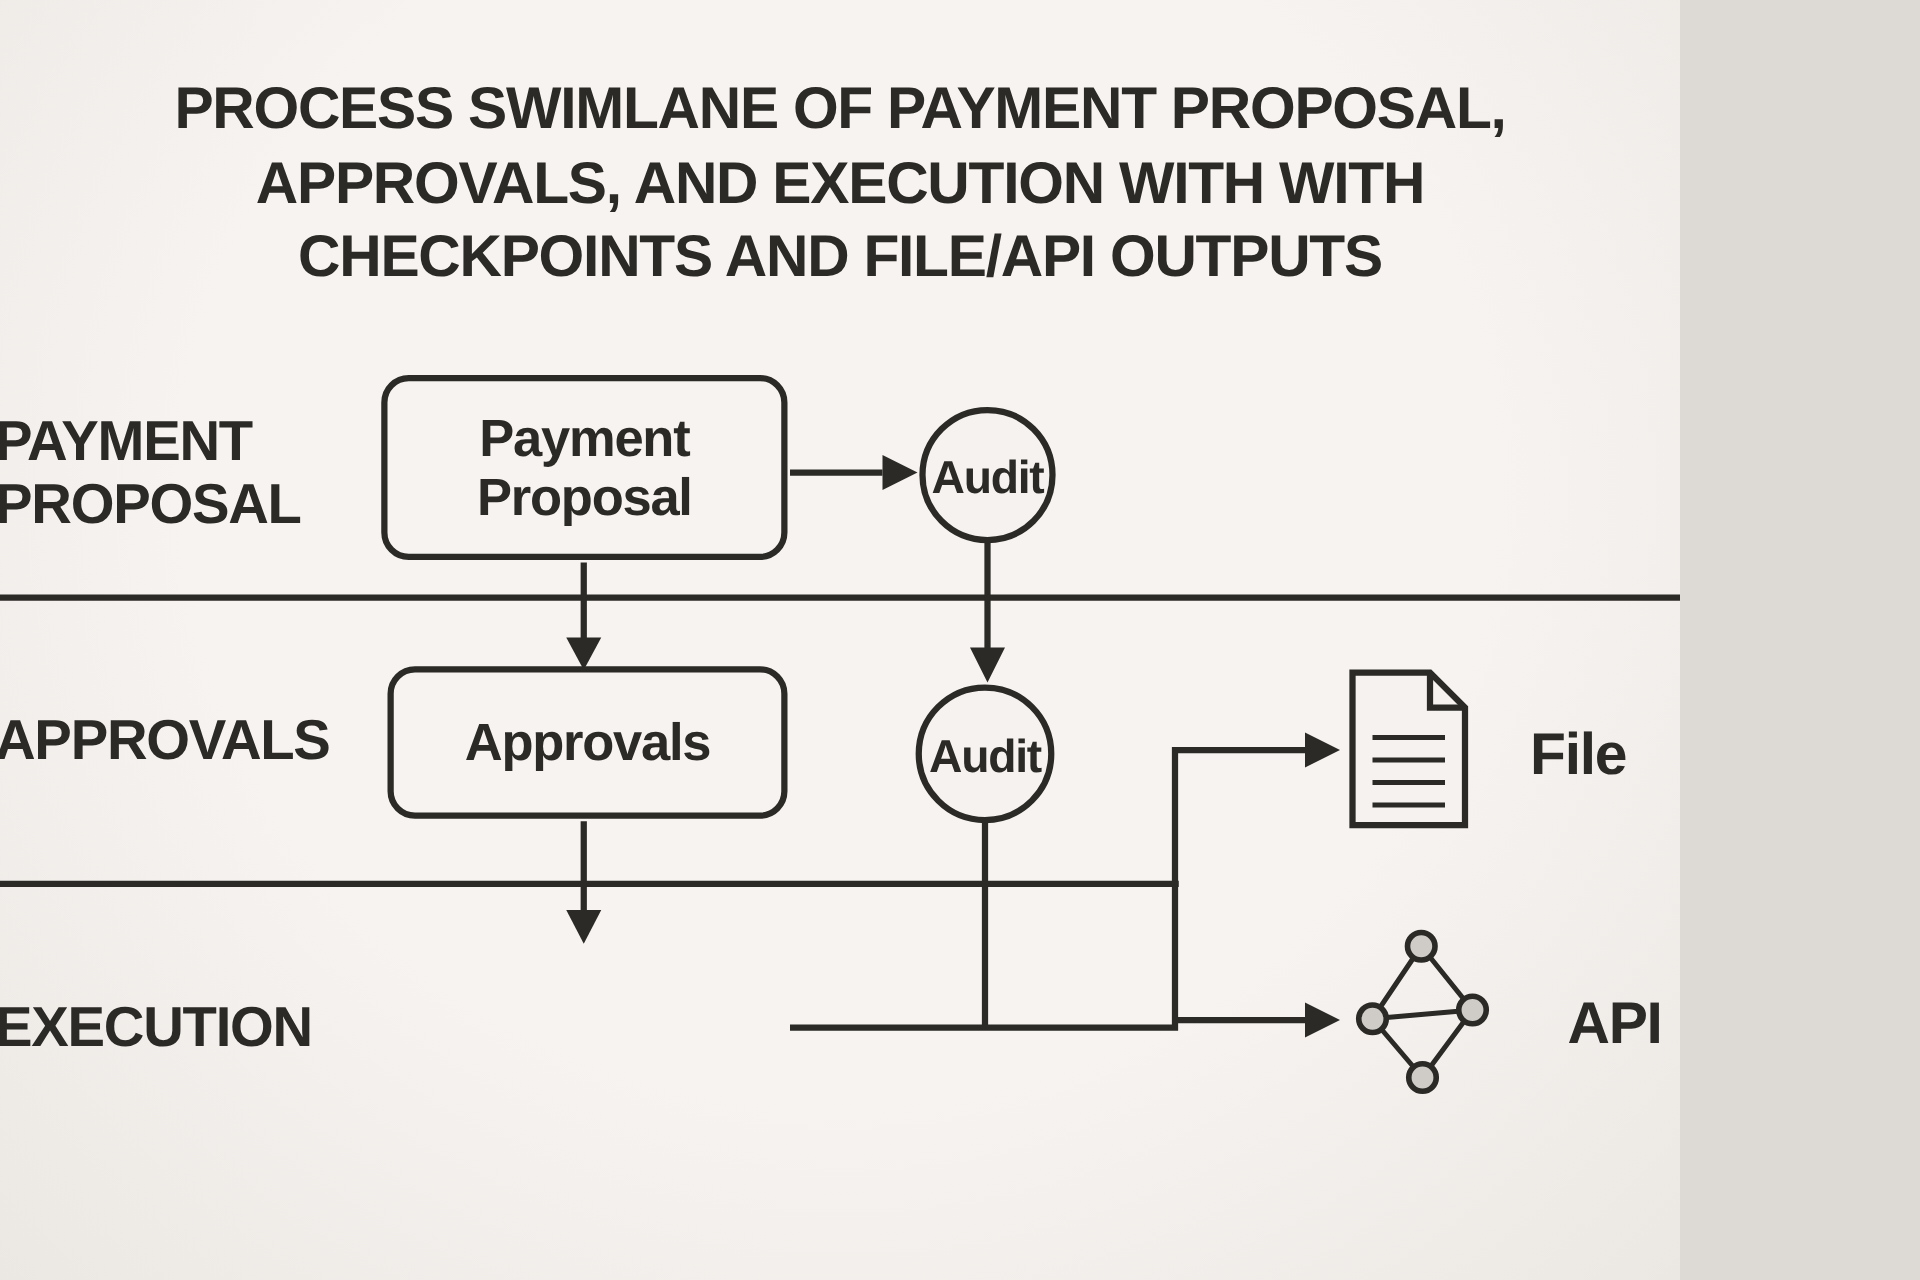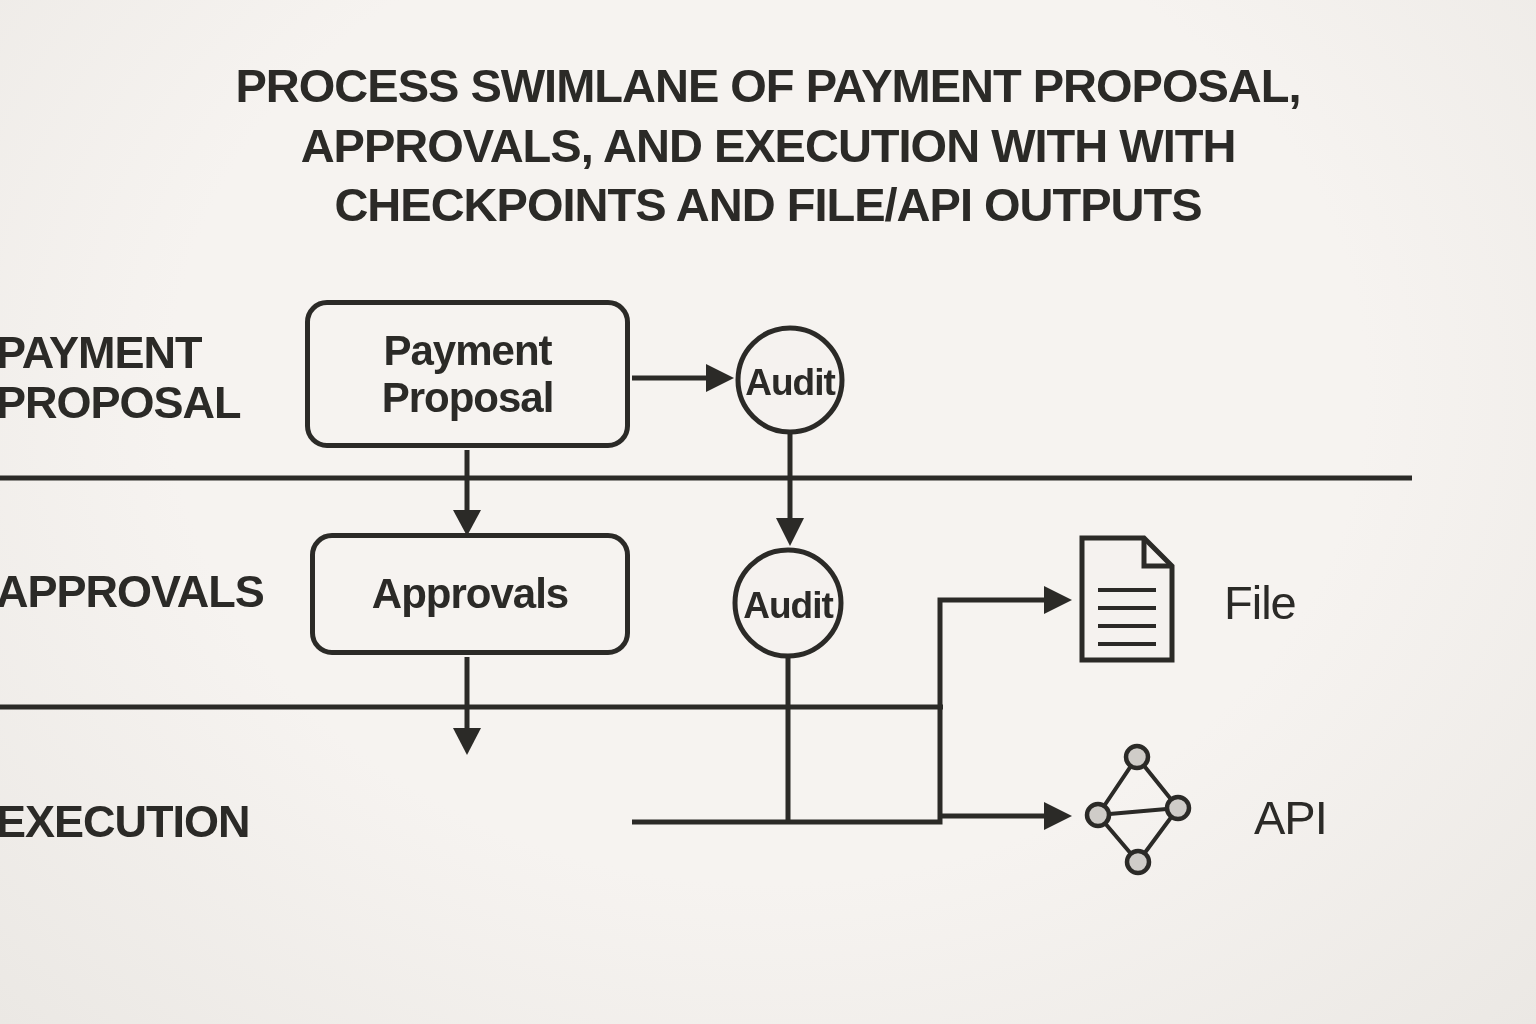--- a/index.html
+++ b/index.html
@@ -1,17 +1,17 @@
 <!DOCTYPE html>
 <html><head>
 <meta charset="utf-8">
 <style>
   html,body{margin:0;padding:0;background:#dddad6;}
   .canvas{
-    position:relative;width:1536px;height:1024px;overflow:hidden;
+    position:relative;width:1344px;height:1024px;overflow:hidden;
     background:radial-gradient(ellipse at 50% 38%, #f6f3f0 55%, #ebe8e4 100%);
     font-family:"Liberation Sans", sans-serif;
     color:#2b2a27;
   }
   .title{
     position:absolute;top:56px;left:50%;transform:translateX(-50%);
     width:1420px;text-align:center;font-weight:bold;font-size:47px;
     line-height:1.27;letter-spacing:-1px;
   }
   .title div{white-space:nowrap;}
@@ -22,21 +22,21 @@
   .lane-label.wrap{width:270px;}
   .node-box{
     position:absolute;border:5px solid #2b2a27;border-radius:22px;
     display:flex;align-items:center;justify-content:center;text-align:center;
     font-weight:bold;font-size:42px;line-height:1.12;letter-spacing:-1px;
     background:transparent;padding:0 38px;box-sizing:border-box;
   }
   #box-proposal{left:305px;top:300px;width:325px;height:148px;}
   #box-approvals{left:310px;top:533px;width:320px;height:122px;}
   #box-execution{left:310px;top:755px;width:318px;height:145px;}
-  .side-label{position:absolute;font-weight:normal;font-size:47px;letter-spacing:-1px;}
+  .side-label{position:absolute;font-weight:bold;font-size:47px;letter-spacing:-1px;}
   #label-file{left:1224px;top:575px;}
   #label-api{left:1222px;top:790px;margin-left:32px;}
   svg.overlay{position:absolute;inset:0;pointer-events:none;}
   svg .stroke{stroke:#2b2a27;stroke-width:5;fill:none;}
   svg .thin{stroke:#2b2a27;stroke-width:4;fill:none;}
   svg .head{fill:#2b2a27;stroke:none;}
   svg .nodefill{fill:#f5f2ef;}
   svg text{
     font-family:"Liberation Sans", sans-serif;font-weight:bold;font-size:37px;
     fill:#2b2a27;text-anchor:middle;dominant-baseline:central;letter-spacing:-1px;

